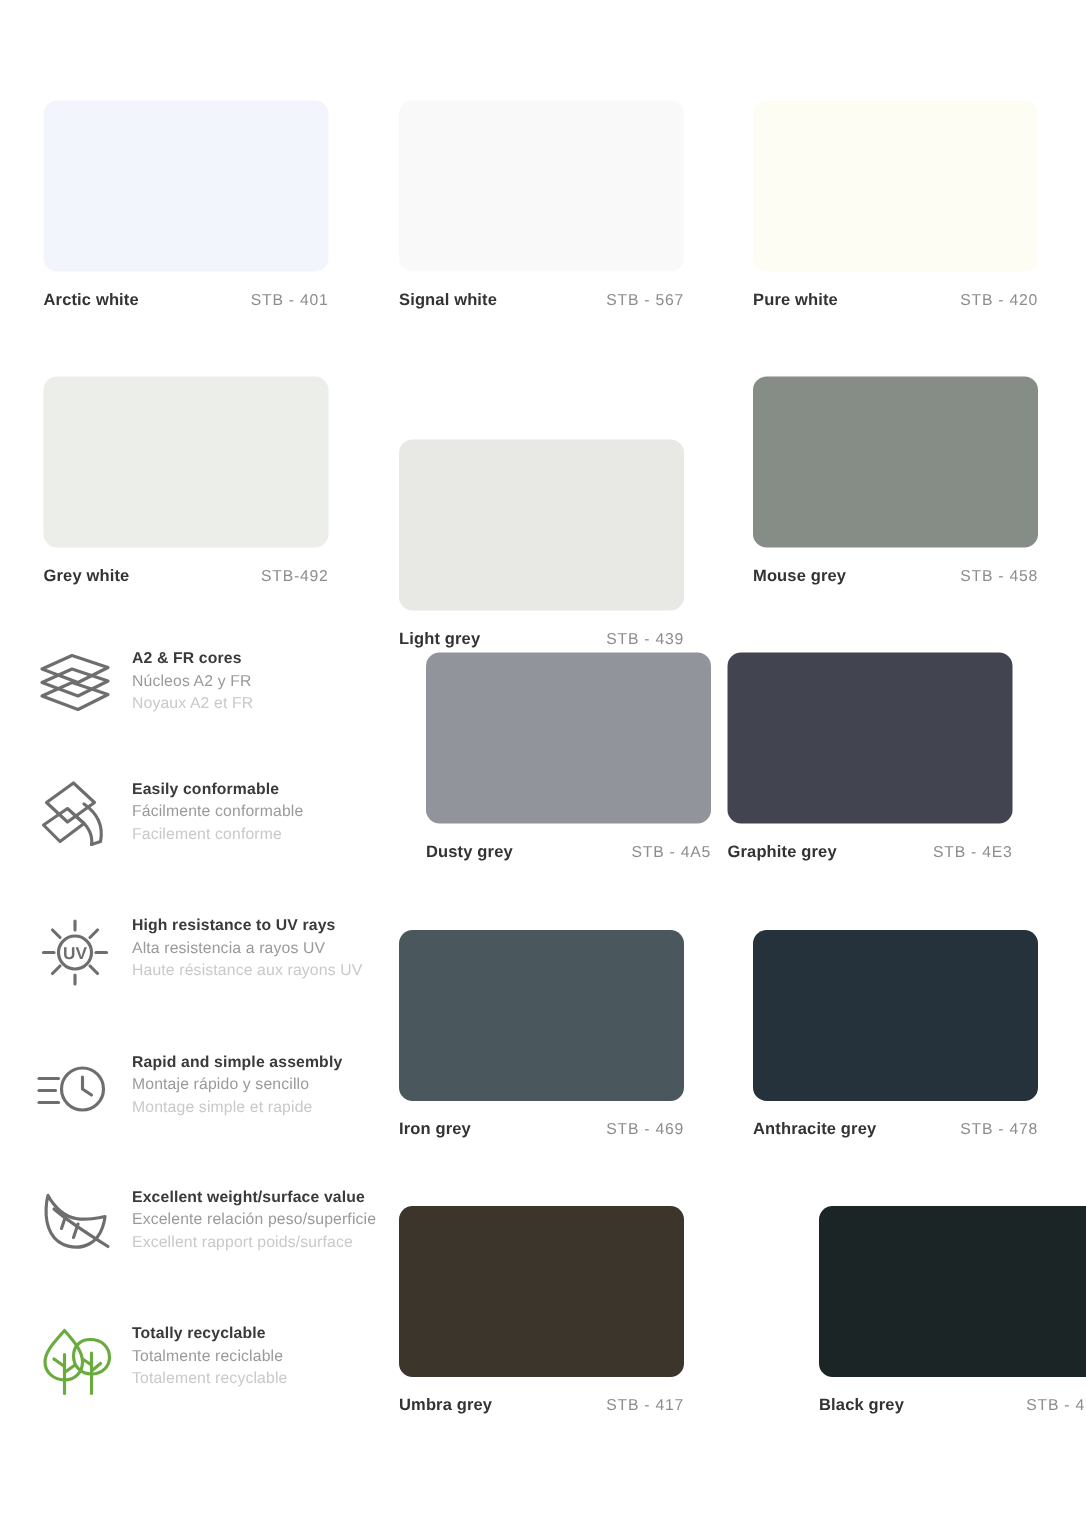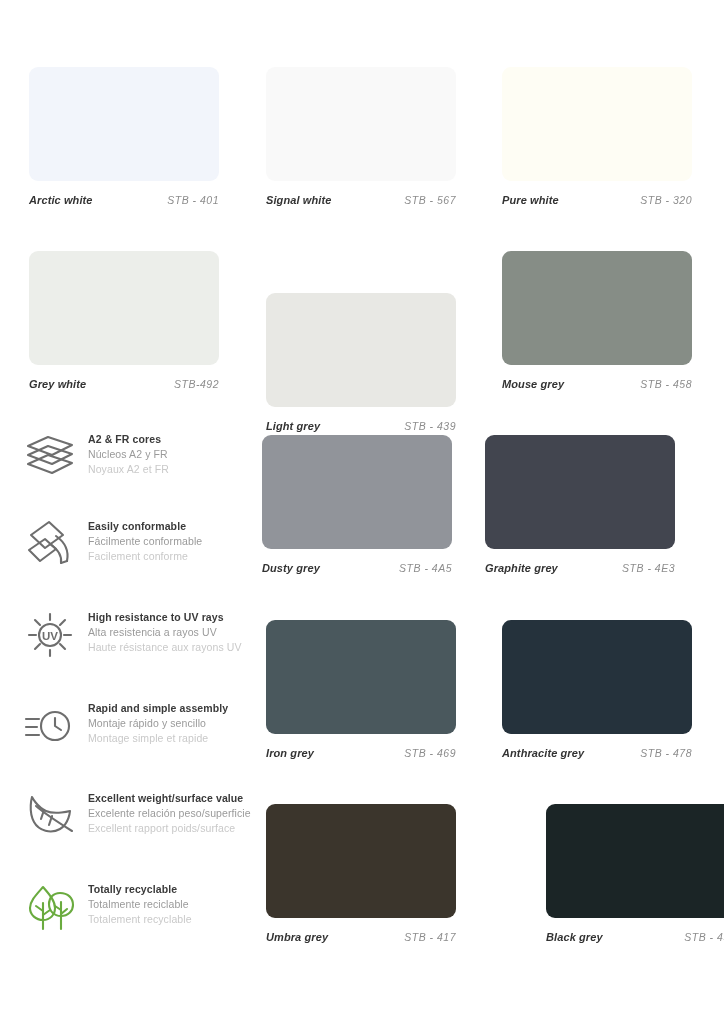--- a/index.html
+++ b/index.html
@@ -19,21 +19,20 @@
     position: absolute;
     left: 0; top: 0;
     width: 724px;
     height: 1024px;
   }
 
   
   .swatch-cell {
     position: absolute;
     width: 190px;
-    font-style: italic;
   }
   .swatch-chip {
     width: 190px;
     height: 114px;
     border-radius: 9px;
     box-sizing: border-box;
   }
   .swatch-meta {
     margin-top: 13px;
     height: 14px;
@@ -122,21 +121,21 @@
         <div class="swatch-chip" title="Signal white" style="background: rgb(249, 249, 249);"></div>
         <div class="swatch-meta">
           <div class="swatch-name">Signal white</div>
           <div class="swatch-code">STB - 567</div>
         </div>
       </div>
       <div class="swatch-cell" style="left: 502px; top: 67px;">
         <div class="swatch-chip" title="Pure white" style="background: rgb(254, 253, 244);"></div>
         <div class="swatch-meta">
           <div class="swatch-name">Pure white</div>
-          <div class="swatch-code">STB - 320</div>
+          <div class="swatch-code">STB - 420</div>
         </div>
       </div>
       <div class="swatch-cell" style="left: 29px; top: 251px;">
         <div class="swatch-chip" title="Grey white" style="background: rgb(236, 238, 234);"></div>
         <div class="swatch-meta">
           <div class="swatch-name">Grey white</div>
           <div class="swatch-code">STB-492</div>
         </div>
       </div>
       <div class="swatch-cell" style="left: 266px; top: 251px; margin-top: 42px;">
@@ -146,21 +145,21 @@
           <div class="swatch-code">STB - 439</div>
         </div>
       </div>
       <div class="swatch-cell" style="left: 502px; top: 251px;">
         <div class="swatch-chip" title="Mouse grey" style="background: rgb(134, 141, 134);"></div>
         <div class="swatch-meta">
           <div class="swatch-name">Mouse grey</div>
           <div class="swatch-code">STB - 458</div>
         </div>
       </div>
-      <div class="swatch-cell" style="left: 262px; top: 435px;">
+      <div class="swatch-cell" style="left: 284px; top: 435px;">
         <div class="swatch-chip" title="Dusty grey" style="background: rgb(145, 148, 154);"></div>
         <div class="swatch-meta">
           <div class="swatch-name">Dusty grey</div>
           <div class="swatch-code">STB - 4A5</div>
         </div>
       </div>
       <div class="swatch-cell" style="left: 485px; top: 435px;">
         <div class="swatch-chip" title="Graphite grey" style="background: rgb(66, 69, 79);"></div>
         <div class="swatch-meta">
           <div class="swatch-name">Graphite grey</div>

